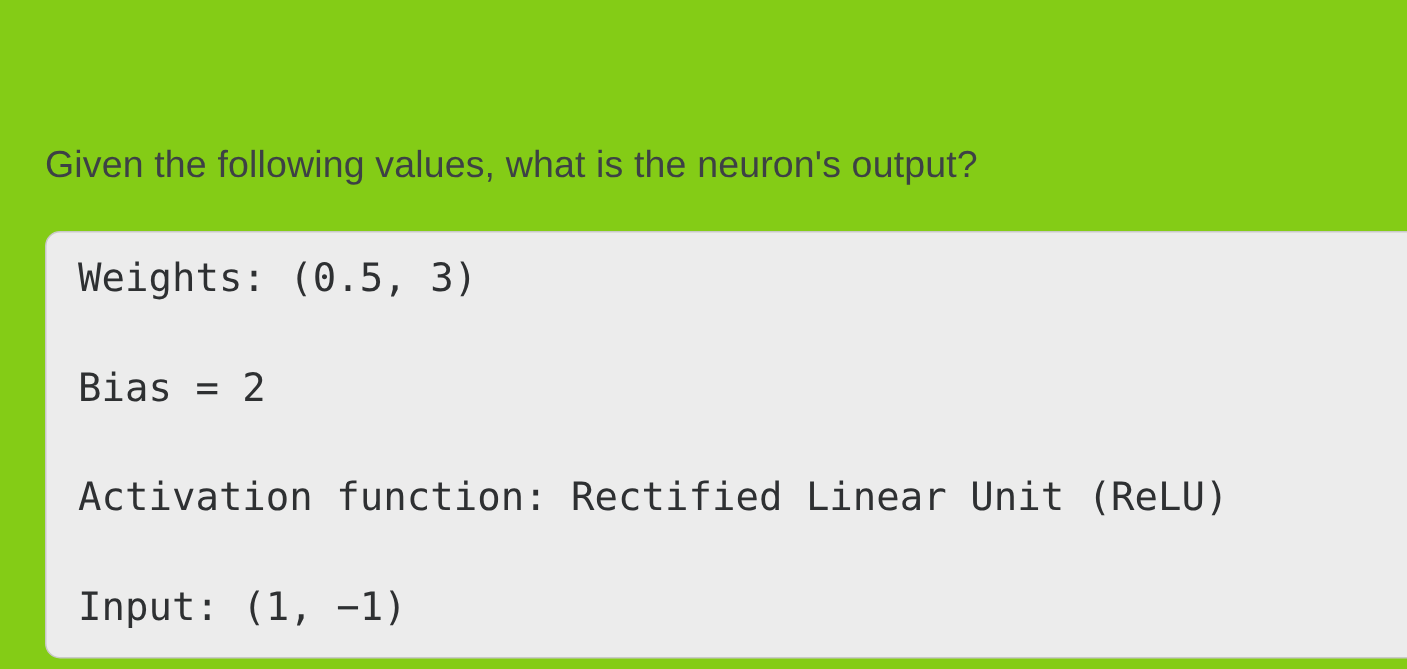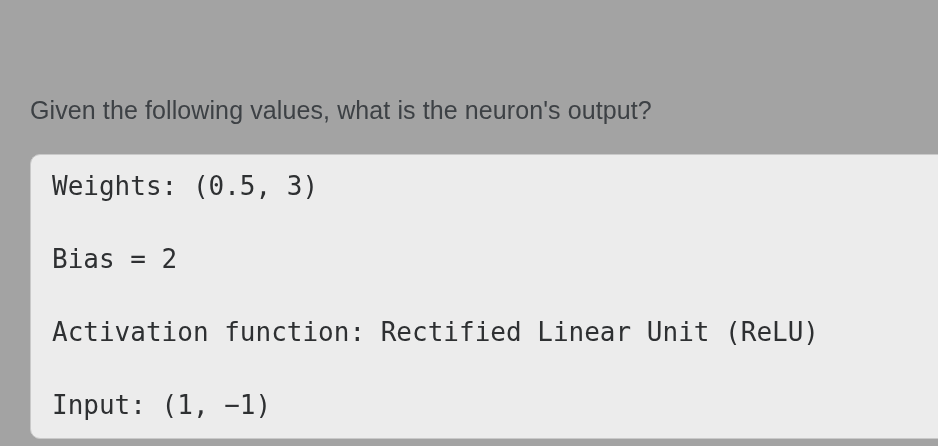--- a/index.html
+++ b/index.html
@@ -7,21 +7,21 @@
     padding: 0;
     width: 938px;
     height: 446px;
     overflow: hidden;
     background: #ffffff;
   }
   .page {
     position: relative;
     width: 938px;
     height: 446px;
-    background: #a3a3a3;
+    background: #84cc16;
     font-family: "Liberation Sans", sans-serif;
   }
   .question-heading {
     position: absolute;
     left: 30px;
     top: 98px;
     font-size: 25px;
     line-height: 25px;
     letter-spacing: 0.1px;
     color: #3d4145;

